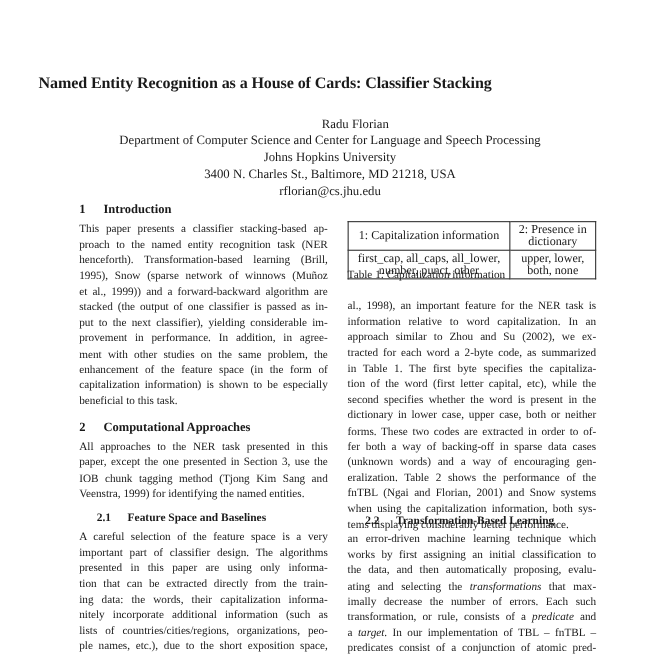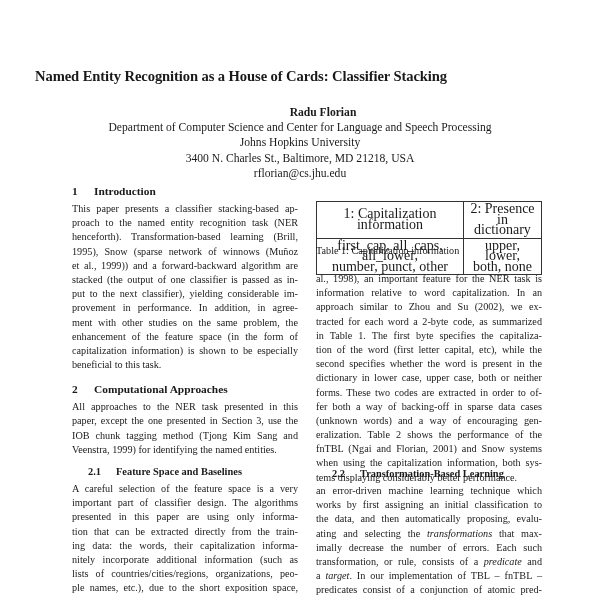--- a/index.html
+++ b/index.html
@@ -9,36 +9,36 @@
     color: #1a1a1a;
   }
   .title {
     position: absolute; left: 0; top: 68px; width: 600px;
     text-align: left; font-weight: bold; font-size: 14.6px; letter-spacing: -0.1px; padding-left: 35px;
   }
   .author-block {
     position: absolute; left: 0; top: 105px; width: 600px;
     text-align: center; font-size: 11.6px; line-height: 15.2px;
   }
-  .author-name { font-weight: bold; padding-left: 46px; }
+  .author-name { font-weight: normal; padding-left: 46px; }
   .col {
     position: absolute; top: 183px; width: 226px;
     font-size: 10.2px; line-height: 14.2px; text-align: justify;
   }
   .col.left { left: 72px; }
   .line { display: block; white-space: nowrap; text-align-last: justify; height: 14.2px; overflow: visible; }
   .line.last { text-align-last: left; }
   .sec-h { font-weight: bold; font-size: 11.4px; height: 16px; line-height: 16px; margin-bottom: 3px; white-space: nowrap; }
   .sec-h .num { display: inline-block; width: 22px; }
   .subsec-h { font-weight: bold; font-size: 10.4px; height: 15px; line-height: 15px; margin-bottom: 3px; white-space: nowrap; }
   .subsec-h .num { display: inline-block; width: 28px; margin-left: 16px; }
   .gap { height: 9px; }
   table.cap {
     position: absolute; left: 316px; top: 201px; width: 226px;
-    border-collapse: collapse; font-size: 14px; line-height: 10.5px;
+    border-collapse: collapse; font-size: 11px; line-height: 10.5px;
     border: 1.6px solid #222;
     padding-left: 40px;
   }
   table.cap td {
     border: 0.8px solid #333; text-align: center; padding: 2px 3px; vertical-align: middle;
   }
   table.cap td.c1 { width: 140px; }
   table.cap tr.hrow td { height: 20px; }
   table.cap tr.drow td { height: 21px; }
   .caption {

